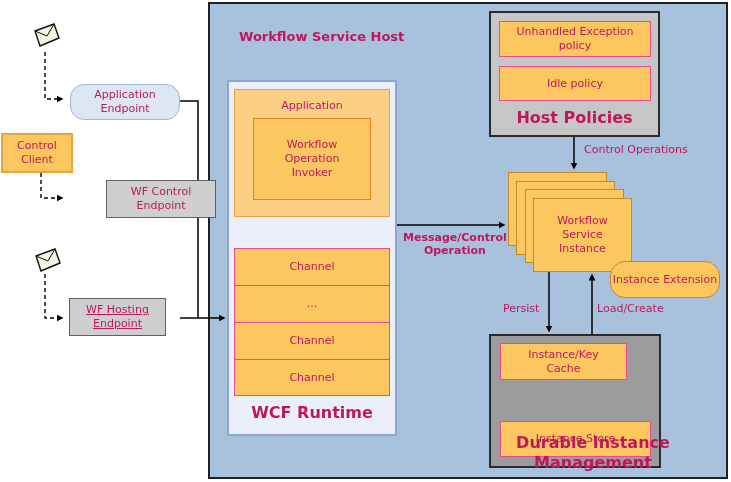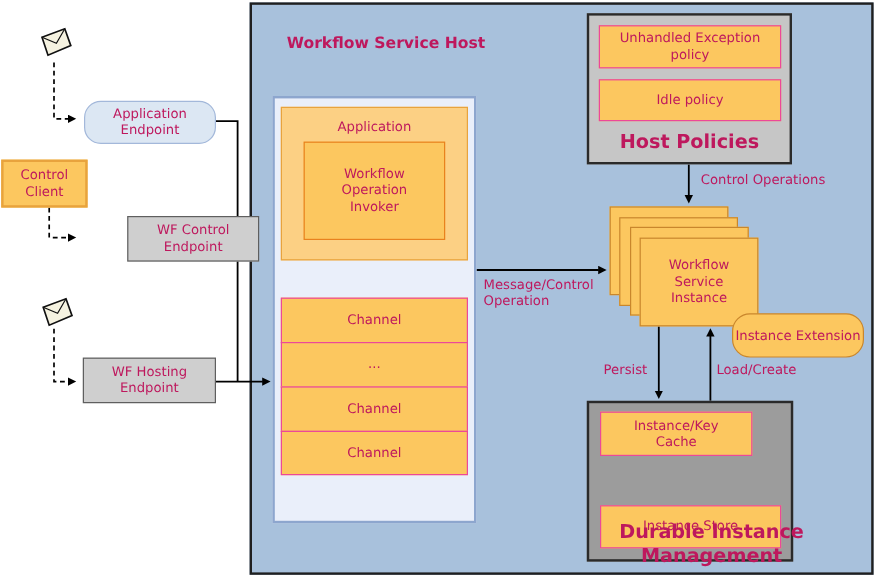--- a/index.html
+++ b/index.html
@@ -84,21 +84,21 @@
   <div class="abs node flexc gray-ep fs11 lbl" style="left:70px;top:180px;width:110px;height:38px;margin-left:36px;">
     <span class="lbl">WF Control
 Endpoint</span>
   </div>
 
   <svg class="abs node" style="left:33px;top:246px;" width="30" height="32" viewBox="0 0 30 32">
     <polygon points="3,10 22,3 27,17 8,25" fill="#f5f2e0" stroke="#111" stroke-width="1.4"></polygon>
     <polyline points="3,10 15,15 22,3" fill="none" stroke="#111" stroke-width="1"></polyline>
   </svg>
 
-  <div class="abs node flexc gray-ep fs11 lbl" style="left:69px;top:298px;width:111px;height:38px;">
+  <div class="abs node flexc gray-ep fs11 lbl" style="left:69px;top:298px;width:97px;height:38px;text-decoration:underline;">
     <span class="lbl">WF Hosting
 Endpoint</span>
   </div>
 
   <div class="abs node runtime" style="left:227px;top:80px;width:170px;height:356px;"></div>
 
   <div class="abs node dispatcher" style="left:234px;top:89px;width:156px;height:128px;">
     <div class="fs11 lbl" style="margin-top:9px;">Application</div>
   </div>
 
@@ -114,20 +114,21 @@
   <div class="abs node flexc orange fs11" style="left:234px;top:285px;width:156px;height:38px;">
     <span>...</span>
   </div>
   <div class="abs node flexc orange fs11" style="left:234px;top:322px;width:156px;height:38px;">
     <span>Channel</span>
   </div>
   <div class="abs node flexc orange fs11" style="left:234px;top:359px;width:156px;height:37px;">
     <span>Channel</span>
   </div>
 
+  <div class="abs node fs12b lbl" style="left:227px;top:403px;width:170px;">WCF Runtime</div>
 
   <div class="abs node policy-box" style="left:489px;top:11px;width:171px;height:126px;"></div>
   <div class="abs node flexc orange fs11 lbl" style="left:499px;top:21px;width:152px;height:36px;">
     <span class="lbl">Unhandled Exception
 policy</span>
   </div>
   <div class="abs node flexc orange fs11 lbl" style="left:499px;top:66px;width:152px;height:35px;">
     <span class="lbl">Idle policy</span>
   </div>
   <div class="abs node fs12b lbl" style="left:489px;top:108px;width:171px;">Host Policies</div>
@@ -150,18 +151,18 @@
     <span class="lbl">Instance/Key
 Cache</span>
   </div>
   <div class="abs node flexc orange fs11" style="left:500px;top:390px;width:151px;height:36px;margin-top:31px;">
     <span>Instance Store</span>
   </div>
   <div class="abs node fs12b lbl" style="left:489px;top:433px;width:208px;">Durable Instance
 Management</div>
 
   <div class="abs arrow-label" style="left:584px;top:143px;white-space:nowrap;text-align:center;">Control Operations</div>
-  <div class="abs arrow-label" style="left:403px;top:231px;text-align:left;">Message/Control
+  <div class="abs arrow-label" style="left:403px;top:231px;text-align:center;font-weight:bold;">Message/Control
 Operation</div>
   <div class="abs arrow-label" style="left:503px;top:302px;">Persist</div>
   <div class="abs arrow-label" style="left:597px;top:302px;">Load/Create</div>
 
 </div>
 
 </body></html>

